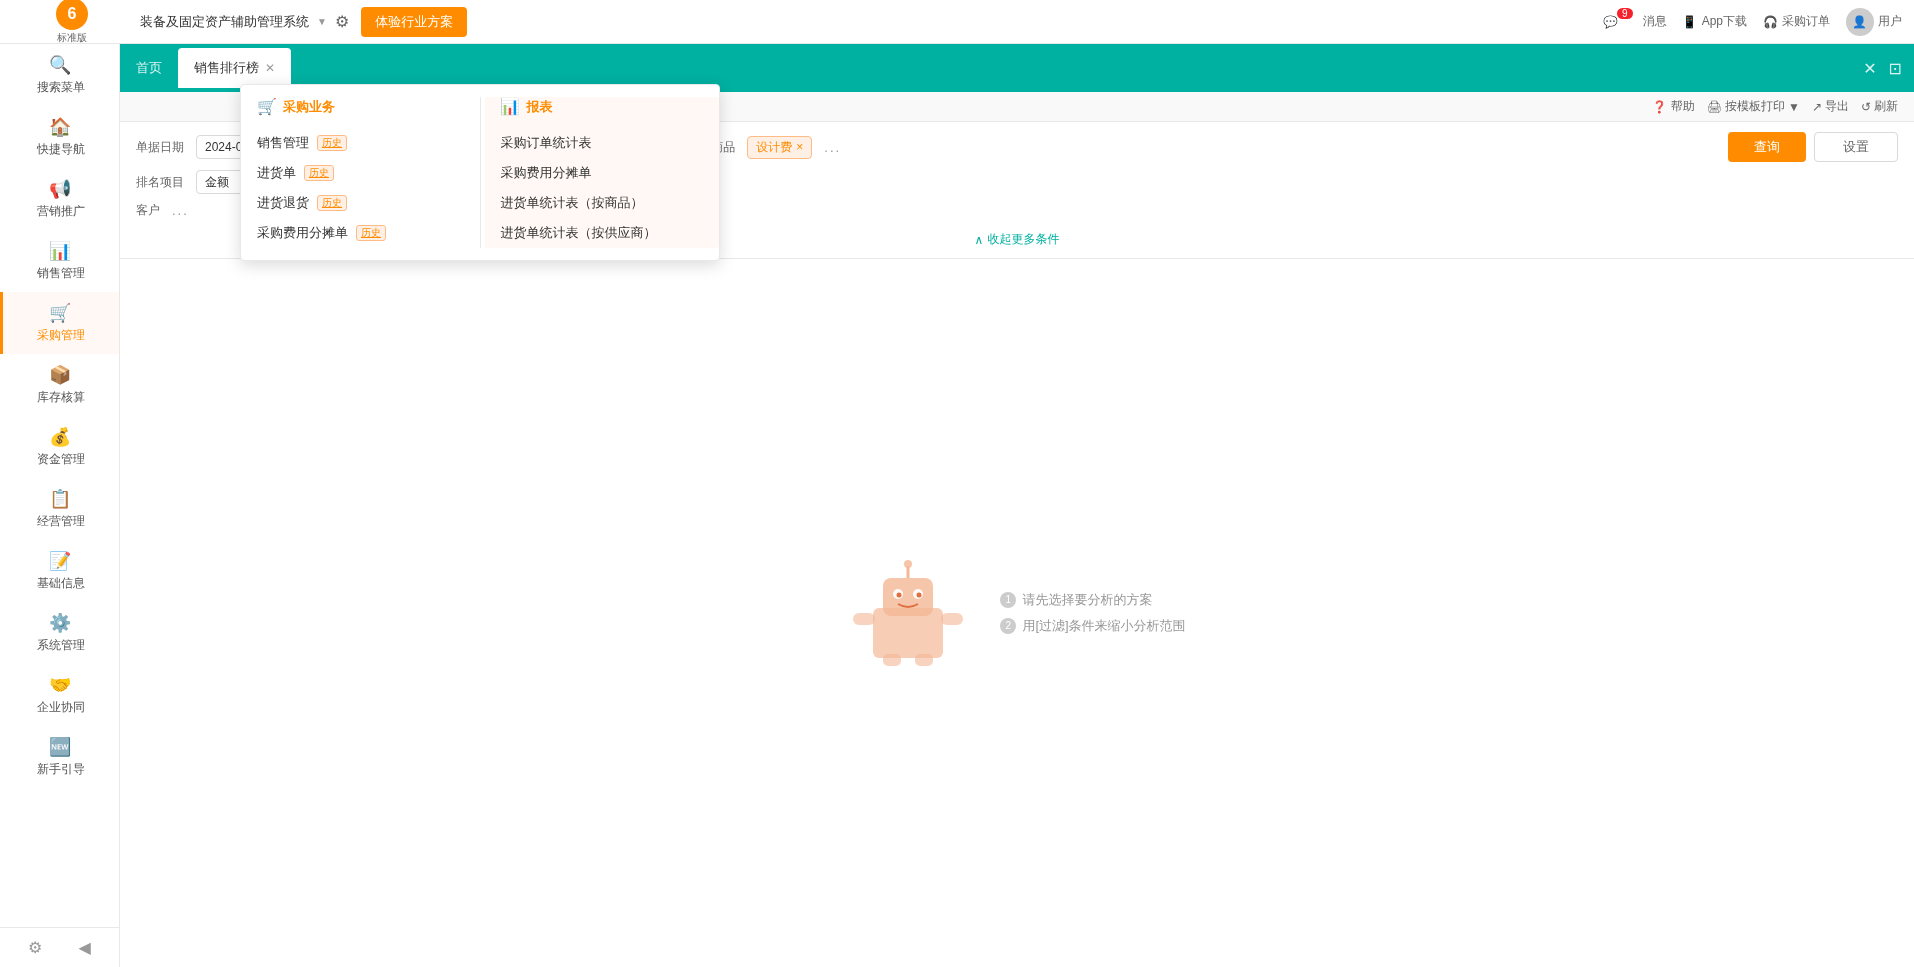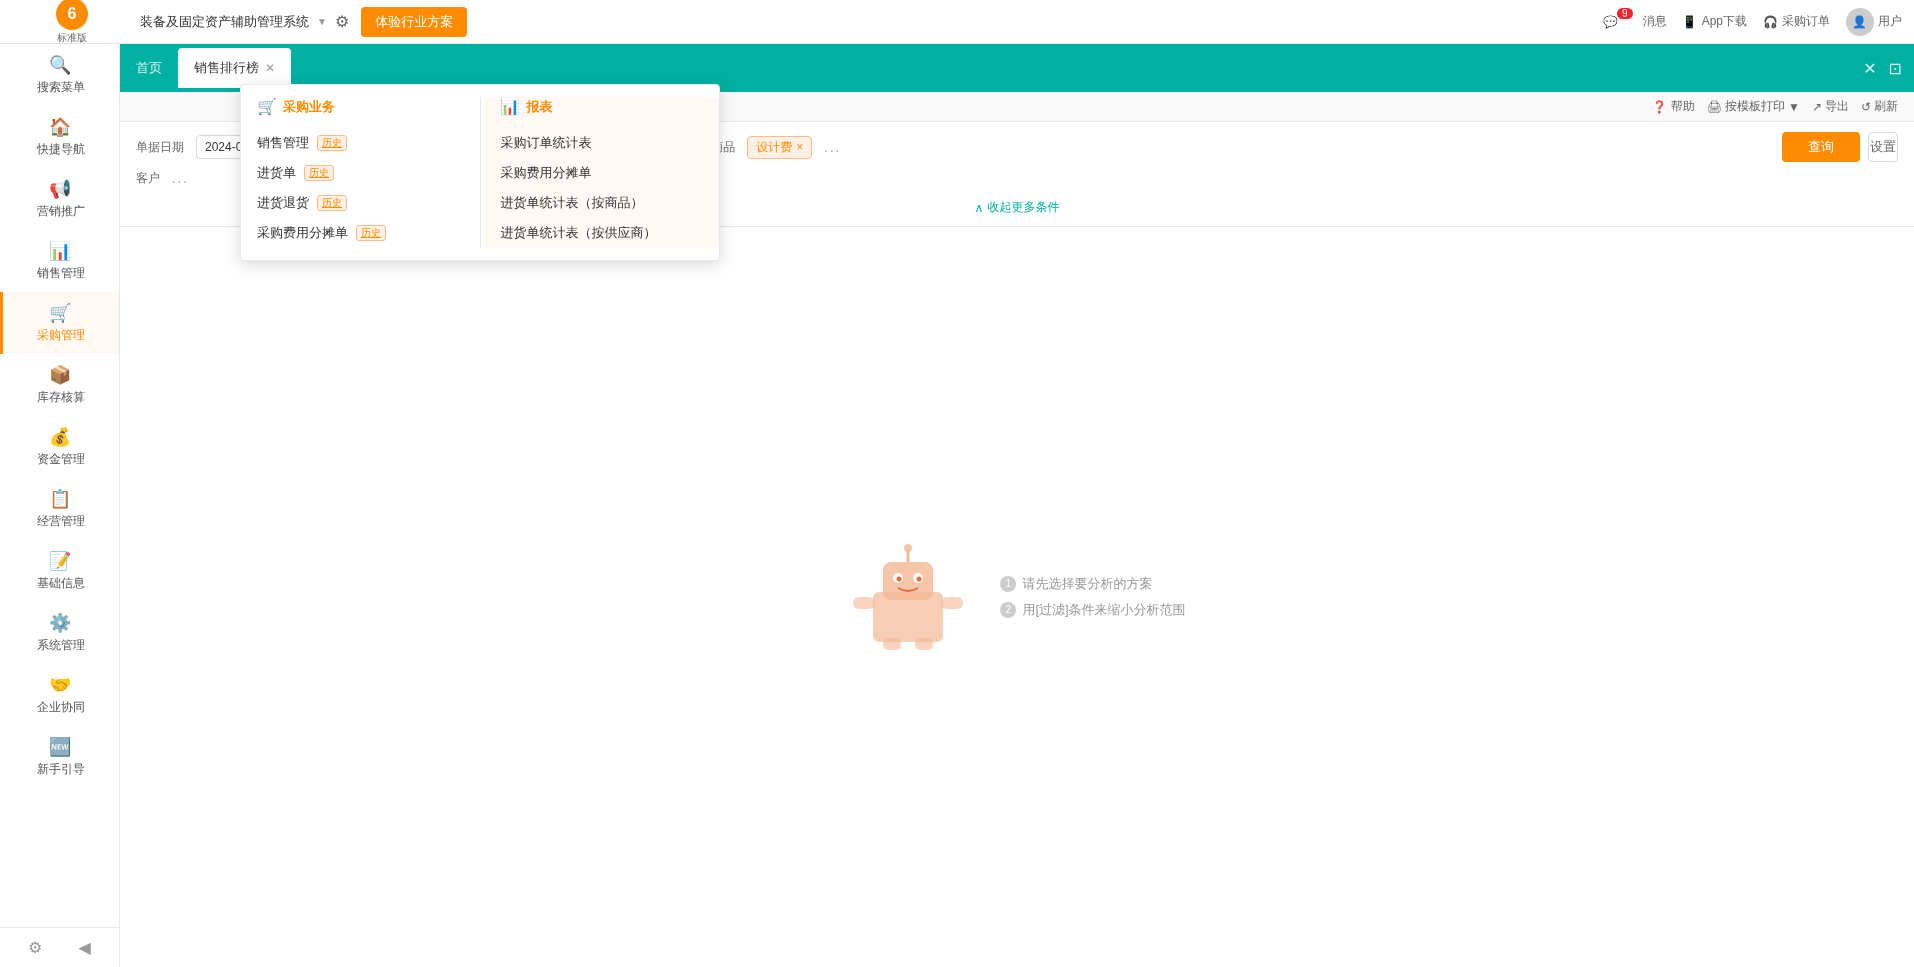--- a/index.html
+++ b/index.html
@@ -255,21 +255,21 @@
       border: none;
       padding: 6px 26px;
       border-radius: 4px;
       cursor: pointer;
       font-size: 13px;
     }
     .btn-set {
       background: #fff;
       color: #666;
       border: 1px solid #d9d9d9;
-      padding: 5px 1px;
+      padding: 5px 28px;
       border-radius: 4px;
       cursor: pointer;
       font-size: 13px;
     }
     .collapse-btn {
       color: #00b0a0;
       cursor: pointer;
       font-size: 12px;
       display: flex;
       align-items: center;
@@ -610,20 +610,31 @@
           <span class="close">×</span>
         </div>
         <span class="more-dots">...</span>
 
         <div style="margin-left: auto; display:flex; gap:8px; align-items:center;">
           <button class="btn-query">查询</button>
           <button class="btn-set">设置</button>
         </div>
       </div>
 
+      <div class="filter-row">
+
+        <span class="filter-label">排名项目</span>
+        <select class="filter-select" style="min-width:80px;">
+          <option>金额</option>
+        </select>
+        <span class="more-dots">...</span>
+
+        <span class="filter-label">业务员</span>
+        <span class="more-dots">...</span>
+      </div>
 
       <div class="filter-row">
 
         <span class="filter-label">客户</span>
         <span class="more-dots">...</span>
       </div>
 
       <div style="display:flex; justify-content:center; padding-top:4px;">
         <div class="collapse-btn">
           <span>∧</span>

